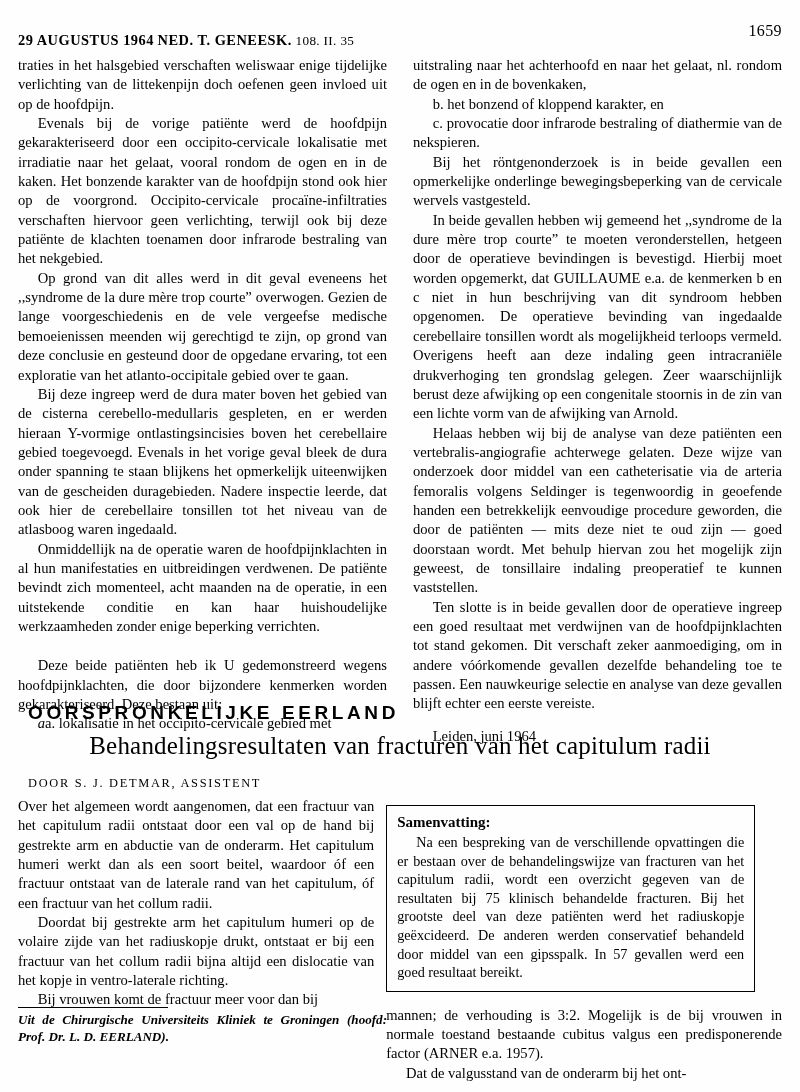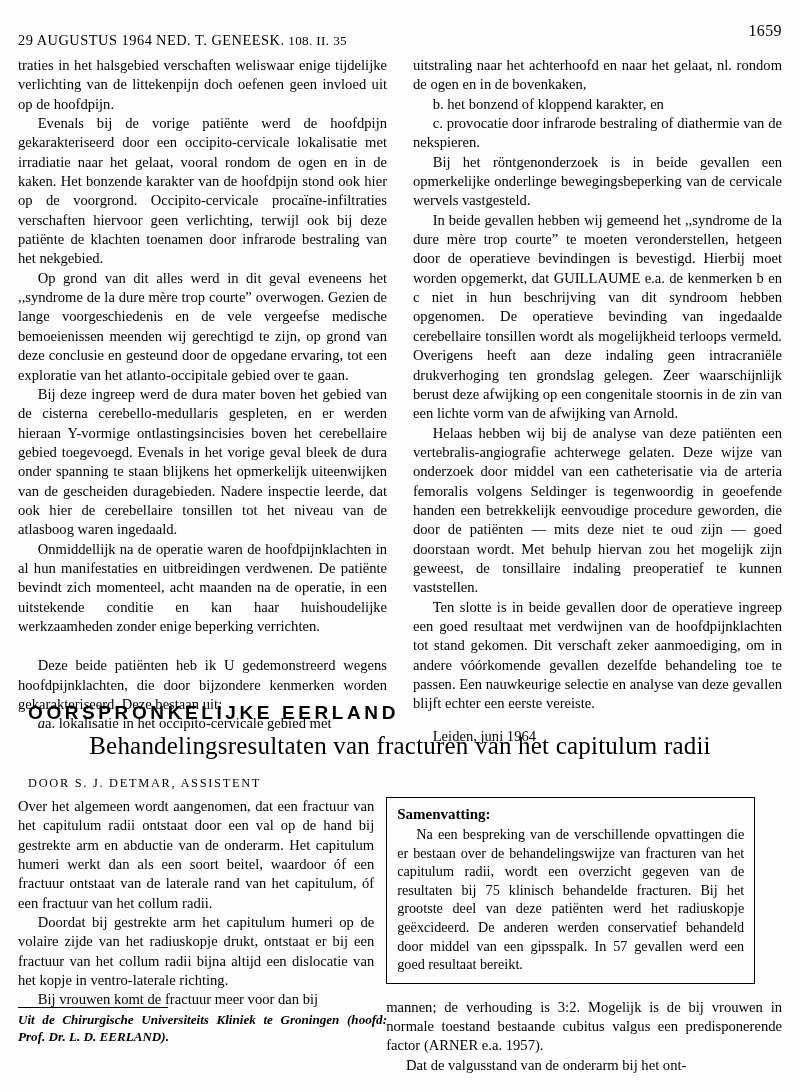--- a/index.html
+++ b/index.html
@@ -28,20 +28,21 @@
     top: 32px;
     width: 560px;
     font-size: 13.2px;
     letter-spacing: 0.35px;
     white-space: nowrap;
   }
   .runhead .sc {
     font-variant: small-caps;
     font-size: 14.4px;
     letter-spacing: 0.5px;
+    font-weight: bold;
   }
   .folio {
     position: absolute;
     right: 18px;
     top: 22px;
     font-size: 16px;
     letter-spacing: 0.4px;
   }
 
   
@@ -124,21 +125,21 @@
   
   .cols-bottom {
     position: absolute;
     left: 18px;
     top: 797px;
     width: 764px;
     display: flex;
     gap: 12px;
   }
   .col-b-left { width: 369px; position: relative; }
-  .col-b-right { width: 410px; position: relative; }
+  .col-b-right { width: 410px; position: relative; margin-top: 8px; }
 
   
   .footnote {
     position: absolute;
     left: 0;
     top: 210px;
     width: 369px;
     font-weight: bold;
   }
   .footnote .rule {

